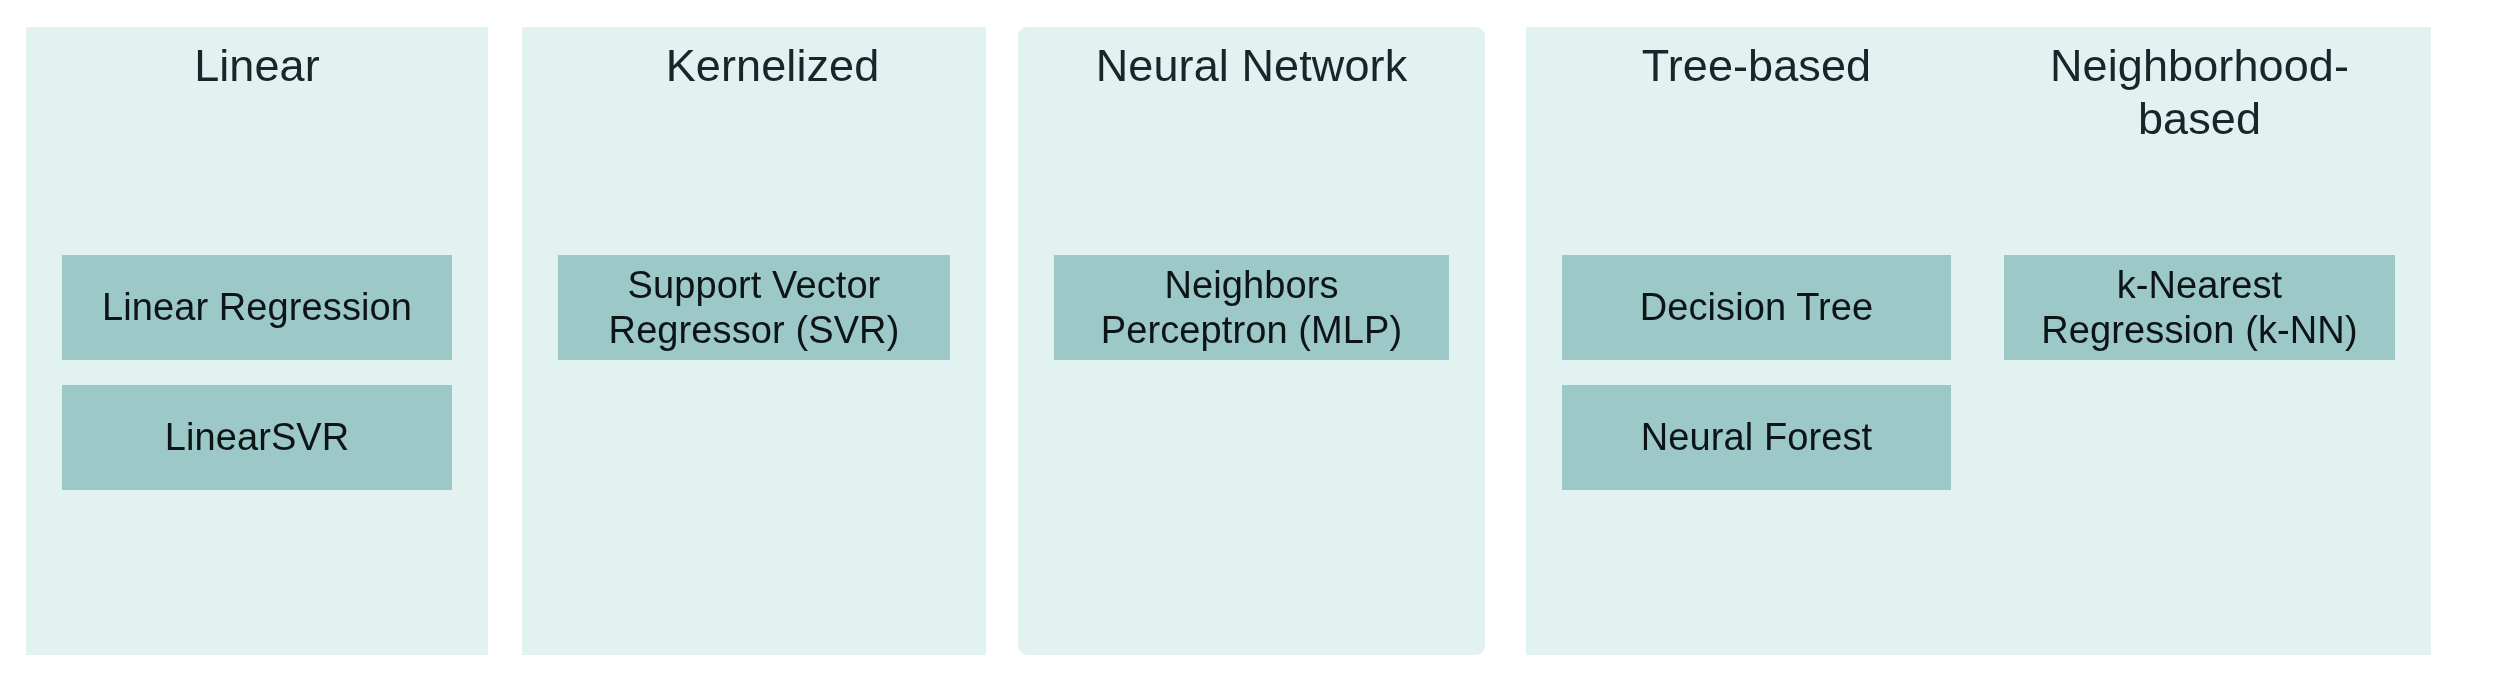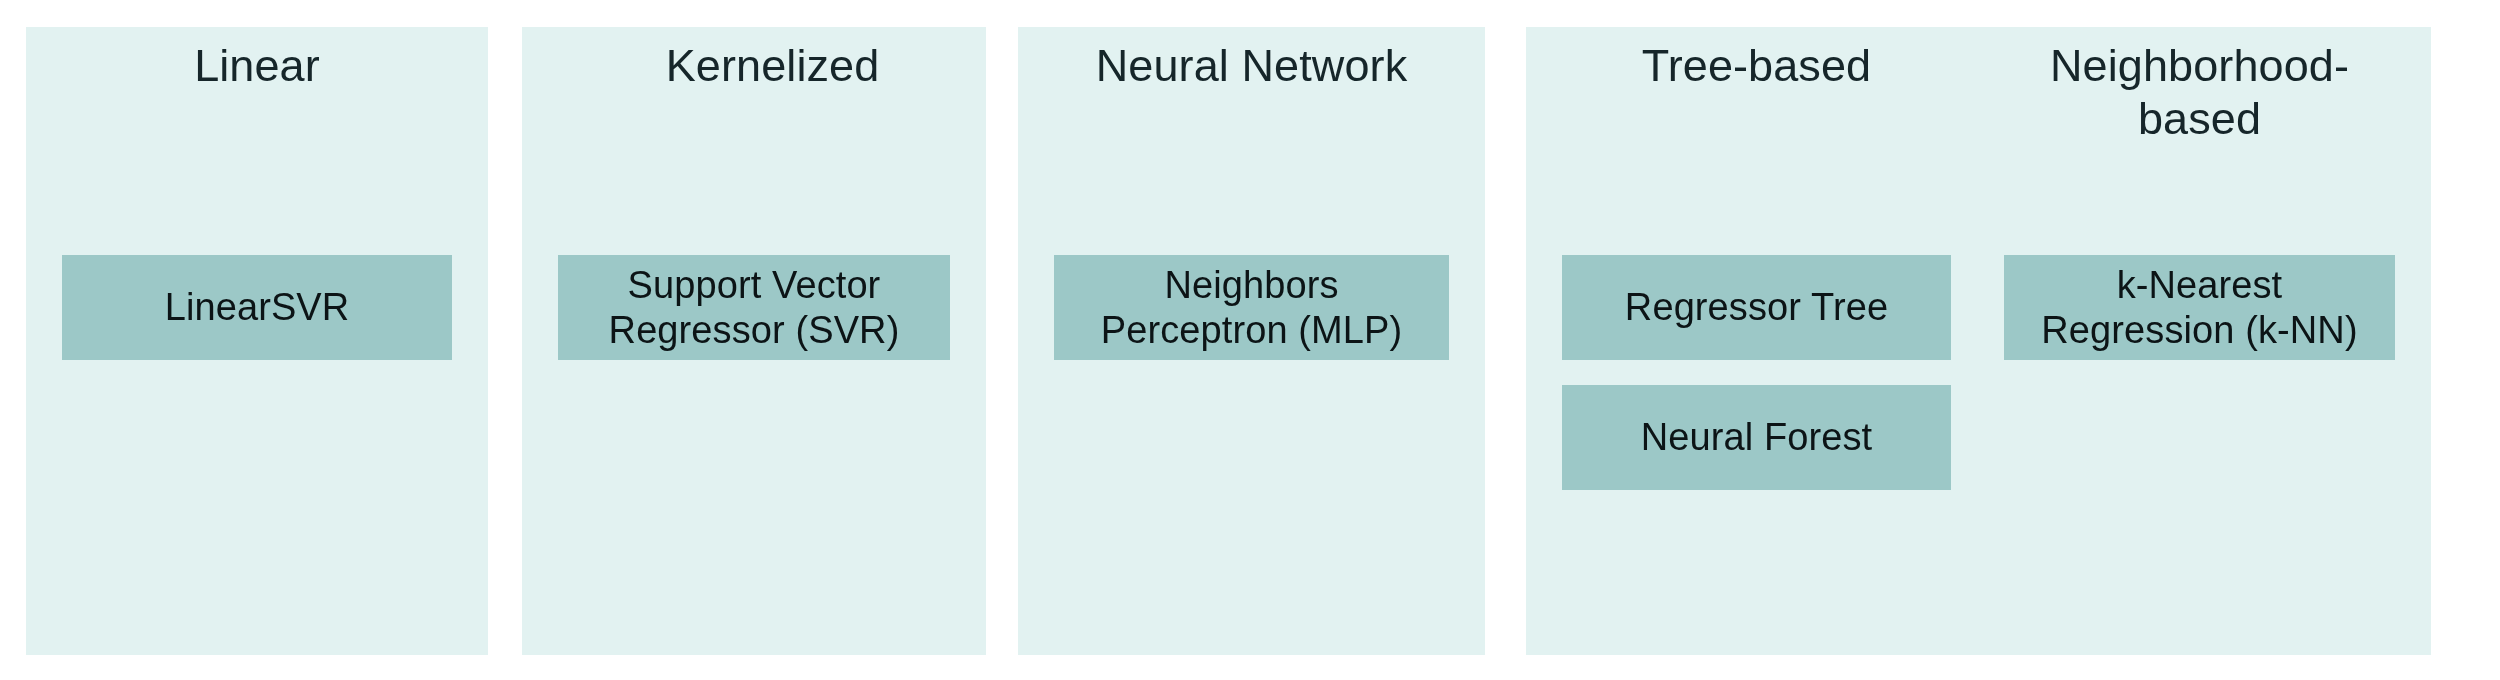--- a/index.html
+++ b/index.html
@@ -26,21 +26,21 @@
     top: 27px;
     height: 628px;
     background: #E2F2F1;
     box-sizing: border-box;
     display: flex;
     flex-direction: column;
     align-items: center;
   }
   .col-0 { left: 26px;   width: 462px; }
   .col-1 { left: 522px;  width: 464px; align-items: flex-end; }
-  .col-2 { left: 1018px; width: 467px; }
+  .col-2 { left: 1018px; width: 467px; border-radius: 9px; }
   .col-3 { left: 1517px; width: 461px; margin-left: 9px; }
   .col-4 { left: 1968px; width: 463px; }
 
   .column-header {
     width: 92%;
     margin-top: 12px;
     font-size: 45px;
     line-height: 1.18;
     color: #16262A;
     text-align: center;
@@ -79,20 +79,21 @@
   }
 </style>
 </head>
 <body>
 
 <div id="diagram">
 
   <div class="column col-0">
     <div class="column-header">Linear</div>
     <div class="items">
+      <div class="item-box">Linear Regression</div>
       <div class="item-box">LinearSVR</div>
     </div>
   </div>
 
   <div class="column col-1">
     <div class="column-header">Kernelized</div>
     <div class="items">
       <div class="item-box">Support Vector
 Regressor (SVR)</div>
     </div>
@@ -102,21 +103,21 @@
     <div class="column-header">Neural Network</div>
     <div class="items">
       <div class="item-box">Neighbors
 Perceptron (MLP)</div>
     </div>
   </div>
 
   <div class="column col-3">
     <div class="column-header">Tree-based</div>
     <div class="items">
-      <div class="item-box">Regressor Tree</div>
+      <div class="item-box">Decision Tree</div>
       <div class="item-box">Neural Forest</div>
     </div>
   </div>
 
   <div class="column col-4">
     <div class="column-header">Neighborhood-
 based</div>
     <div class="items">
       <div class="item-box">k-Nearest
 Regression (k-NN)</div>

